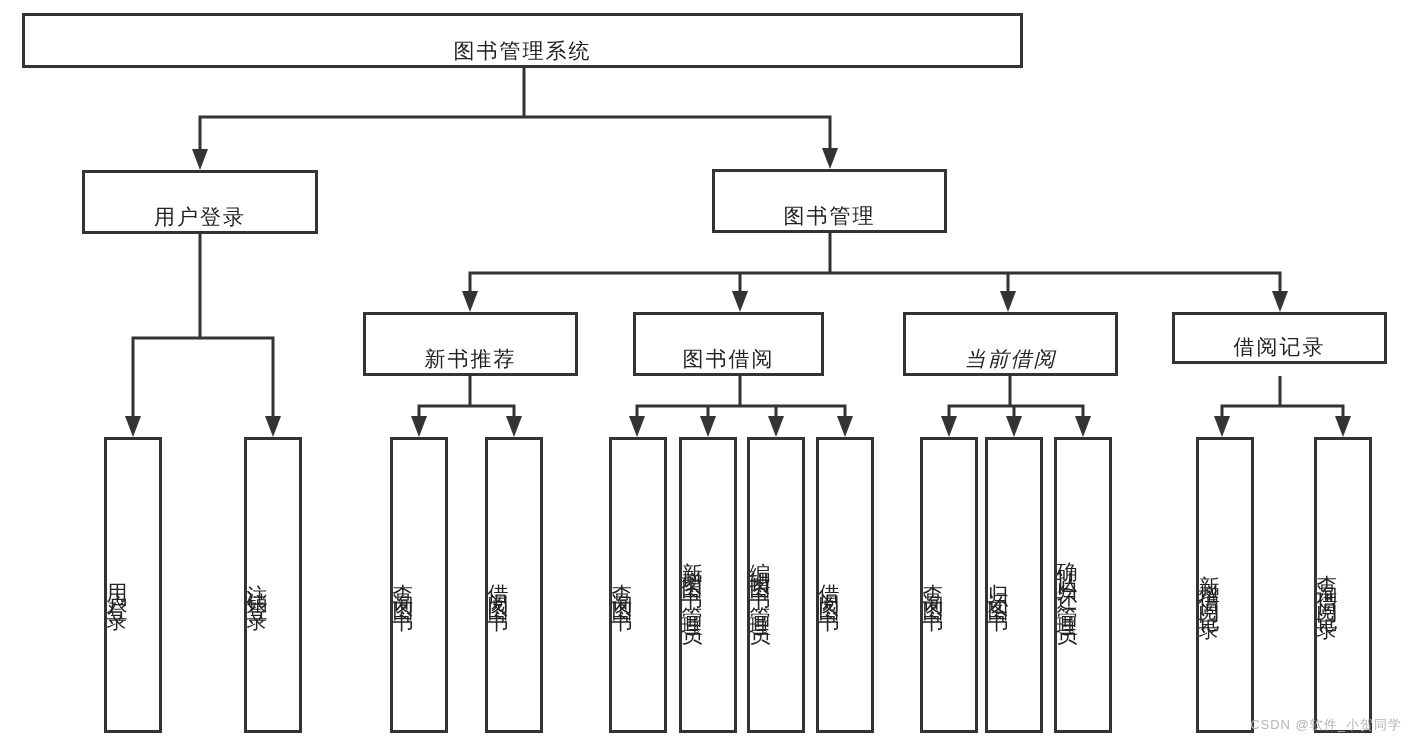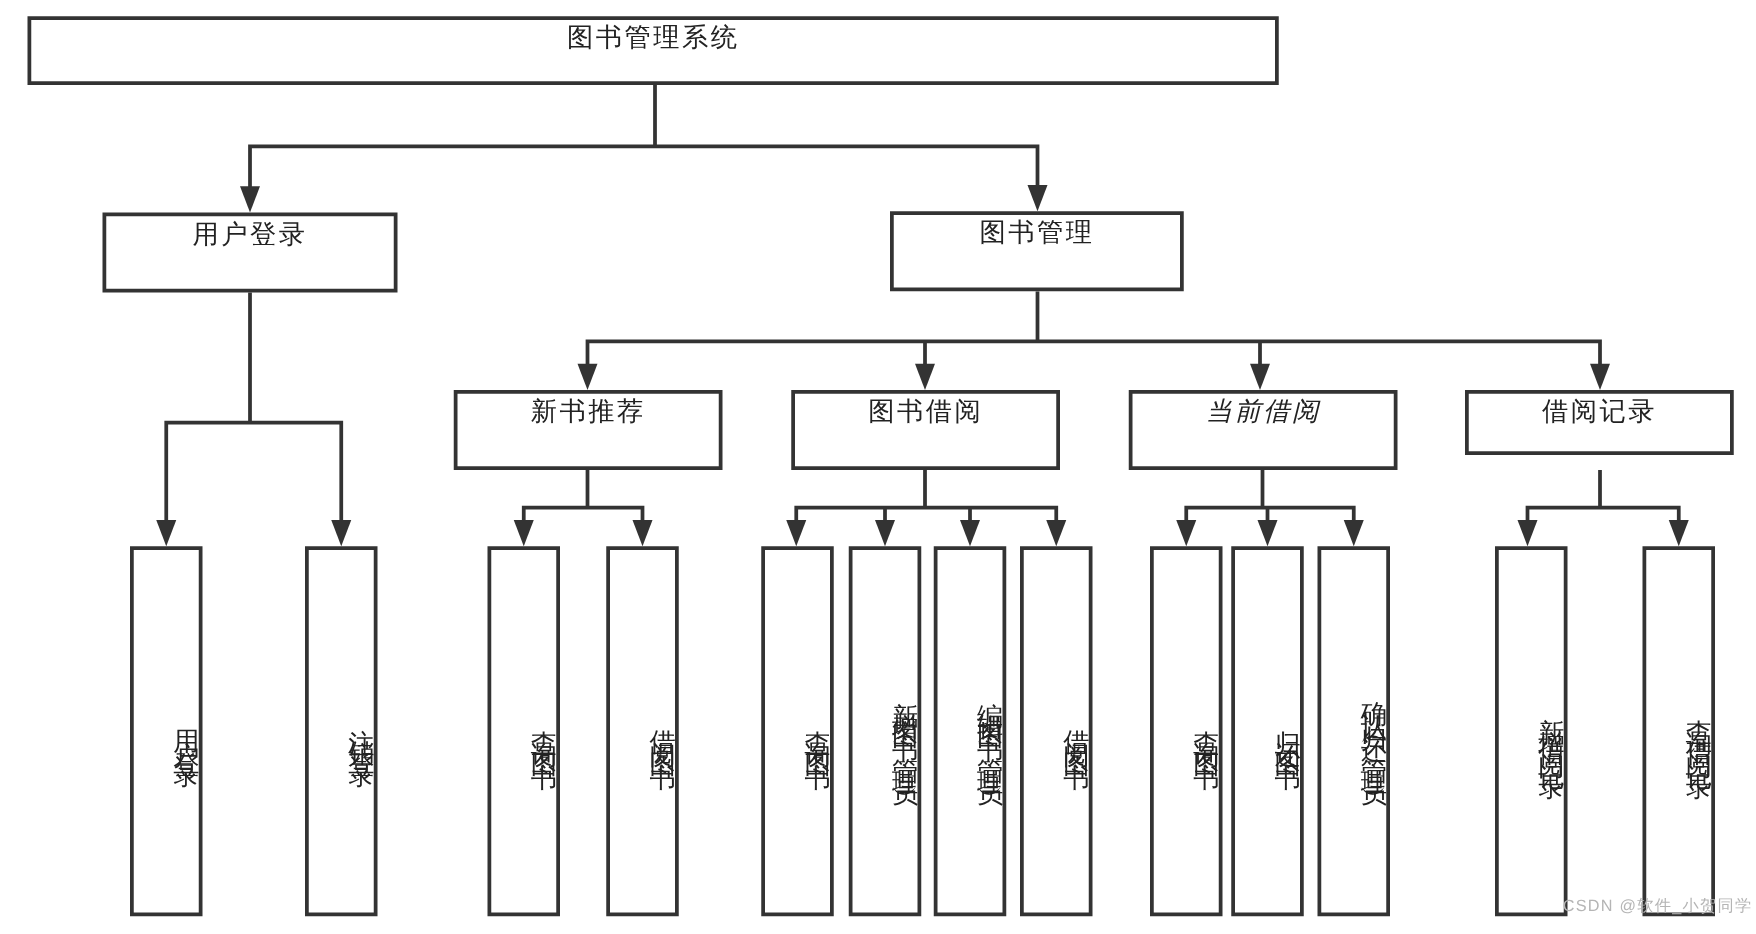--- a/index.html
+++ b/index.html
@@ -5,21 +5,21 @@
   html,body{margin:0;padding:0;background:#ffffff;}
   .canvas{
     position:relative;width:1405px;height:747px;background:var(--bg,#fff);
     font-family:"Liberation Sans","DejaVu Sans",sans-serif;overflow:hidden;
   }
   svg.connectors{position:absolute;left:0;top:0;pointer-events:none;}
   svg.connectors path{stroke:var(--line,#333);stroke-width:3;fill:none;}
   svg.connectors polygon{fill:var(--line,#333);stroke:none;}
   .box{
     position:absolute;box-sizing:border-box;border:3px solid var(--line,#333);
-    background:#fff;display:flex;align-items:flex-start;justify-content:center;
+    background:#fff;display:flex;align-items:flex-end;justify-content:center;
     color:var(--text,#222);
   }
   .hbox{font-size:21px;letter-spacing:2px;}
   .leaf{
     writing-mode:vertical-rl;text-orientation:mixed;
     font-size:21px;letter-spacing:9px;line-height:1;
   }
   .watermark{
     position:absolute;top:716px;right:3px;font-size:13px;
     color:var(--wm,#b5b5b5);letter-spacing:1px;z-index:5;
@@ -73,21 +73,21 @@
   <div class="box hbox" style="left:82px;top:170px;width:236px;height:64px;">
     <span>用户登录</span>
   </div>
   <div class="box hbox" style="left:363px;top:312px;width:215px;height:64px;">
     <span>新书推荐</span>
   </div>
 
   <div class="box hbox" style="left:712px;top:169px;width:235px;height:64px;">
     <span>图书管理</span>
   </div>
-  <div class="box hbox" style="left:633px;top:312px;width:215px;height:64px;">
+  <div class="box hbox" style="left:633px;top:312px;width:191px;height:64px;">
     <span>图书借阅</span>
   </div>
   <div class="box hbox" style="left:903px;top:312px;width:215px;height:64px;font-style:italic;">
     <span>当前借阅</span>
   </div>
   <div class="box hbox" style="left:1172px;top:312px;width:215px;height:52px;">
     <span>借阅记录</span>
   </div>
 
   <div class="box leaf" style="left:104px;top:437px;width:58px;height:296px;">

